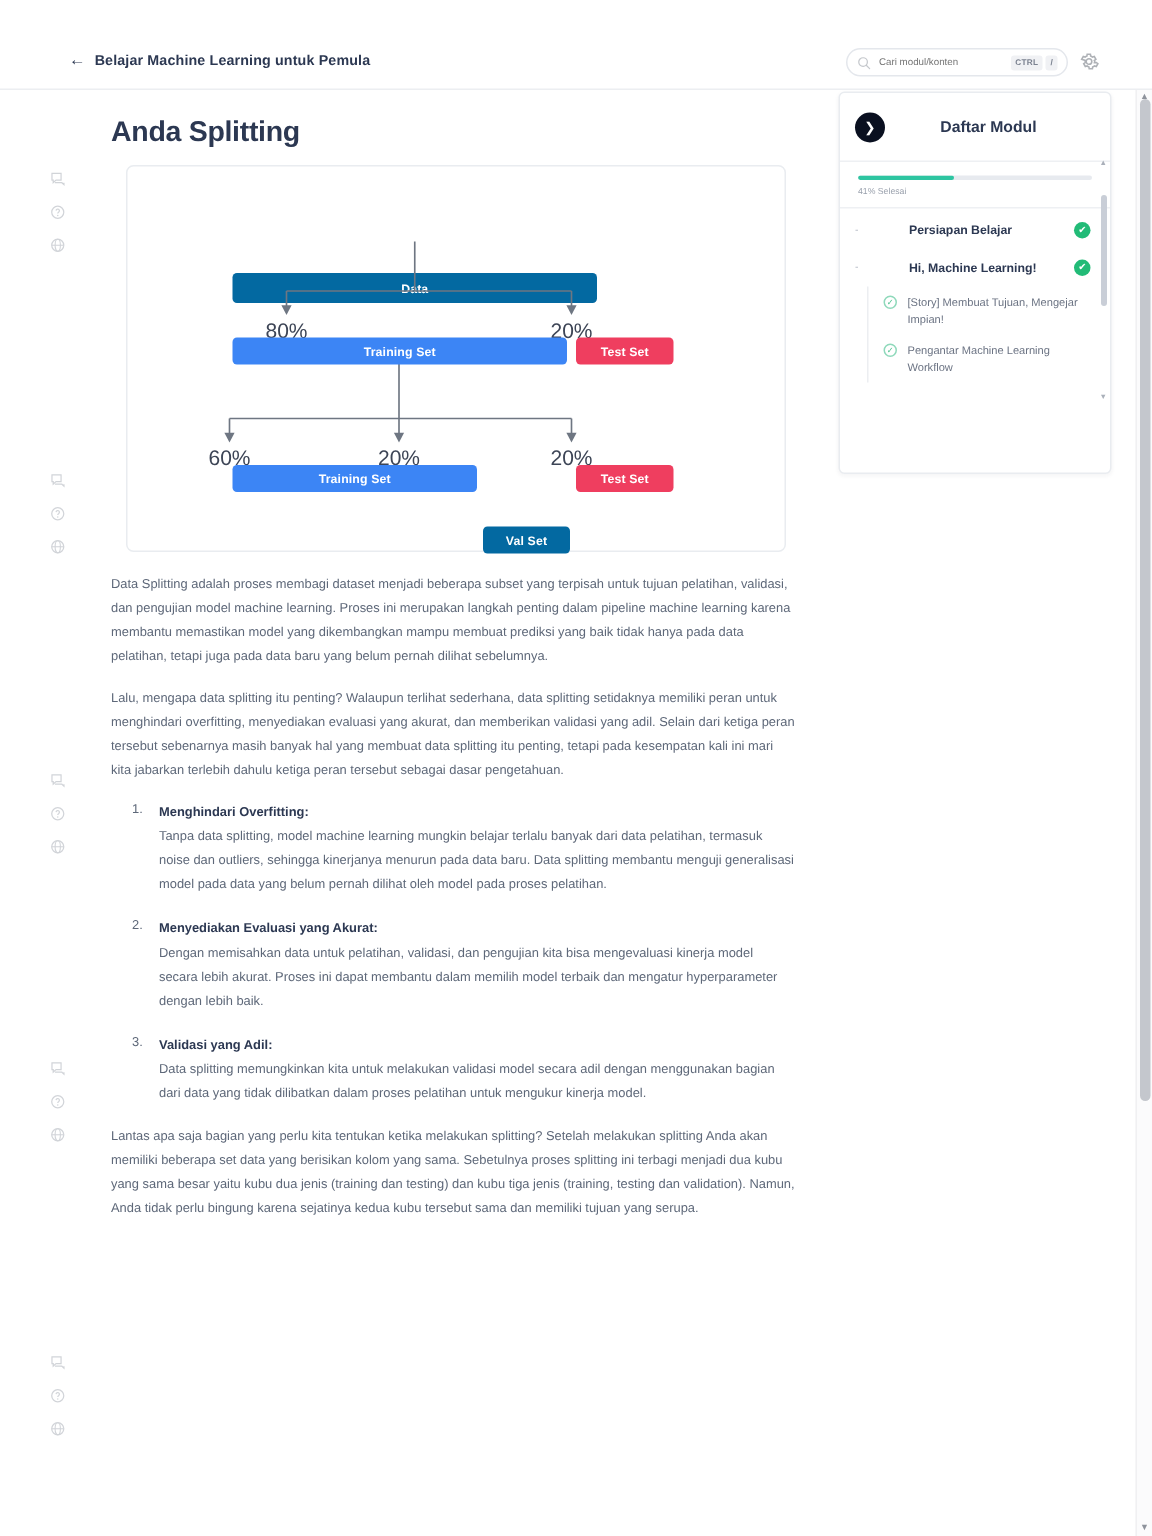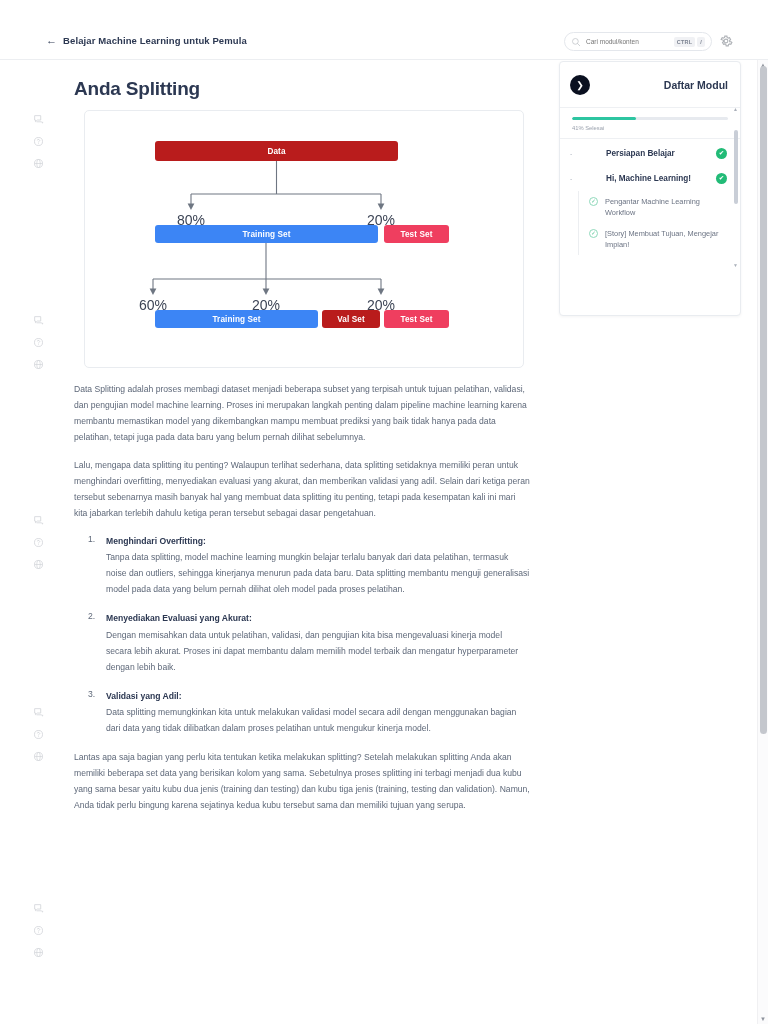--- a/index.html
+++ b/index.html
@@ -74,21 +74,21 @@
     margin: 8px 0 14px 10px; width: 440px; height: 258px;
     border: 1px solid #e9ecf0; border-radius: 5px; background: #fff;
     position: relative;
   }
   .dg { position: absolute; inset: 0; }
   .box {
     position: absolute; border-radius: 3px;
     display: flex; align-items: center; justify-content: center;
     color: #fff; font-size: 8.2px; font-weight: bold; letter-spacing: .1px;
   }
-  .box.orange { background: #b91c1c; }
+  .box.orange { background: #0369a1; margin-top: 41px; }
   .box.blue   { background: #3c85f5; }
   .box.pink   { background: #ef3e5f; }
   .pct {
     position: absolute; font-size: 14px; font-weight: normal; color: #3d4556;
     text-align: center;
   }
 
   
   ol.points { list-style: none; margin: 2px 0 12px 0; }
   ol.points > li { position: relative; padding-left: 32px; margin-bottom: 13px; }
@@ -113,21 +113,21 @@
     height: 46px; display: flex; align-items: center;
     padding: 0 12px 0 10px; border-bottom: 1px solid #eef0f3;
   }
   .collapse-btn {
     width: 20px; height: 20px; border-radius: 50%;
     background: #0a1020; color: #fff;
     display: flex; align-items: center; justify-content: center;
     font-size: 9px; flex: 0 0 auto;
   }
   .panel-title {
-    flex: 1 1 auto; text-align: right;
+    flex: 1 1 auto; text-align: center;
     font-size: 10.5px; font-weight: bold; color: #2c3852;
   }
   .progress-zone { padding: 9px 12px 7px 12px; border-bottom: 1px solid #eef0f3; }
   .progress-track {
     height: 2.5px; background: #e7eaef; border-radius: 2px; overflow: hidden;
   }
   .progress-fill { height: 100%; background: #2dc5a1; border-radius: 2px; }
   .progress-label { font-size: 5.8px; color: #9aa1ad; margin-top: 5px; }
 
   .mod-list { position: relative; height: 160px; overflow: hidden; padding-top: 2px; }
@@ -383,25 +383,25 @@
     <div class="mod-row">
       <span class="caret">-</span>
       <span class="mod-name">Hi, Machine Learning!</span>
       <span class="badge-done">✔</span>
     </div>
 
 
     <div class="sub-wrap">
       <div class="sub-row">
         <span class="sub-check">✓</span>
-        <span class="sub-name">Pengantar Machine Learning Workflow</span>
+        <span class="sub-name">[Story] Membuat Tujuan, Mengejar Impian!</span>
       </div>
       <div class="sub-row">
         <span class="sub-check">✓</span>
-        <span class="sub-name">[Story] Membuat Tujuan, Mengejar Impian!</span>
+        <span class="sub-name">Pengantar Machine Learning Workflow</span>
       </div>
     </div>
   </div>
 
   <div class="panel-scroll">
     <span class="tick" style="top:-6px">▲</span>
     <div class="thumb"></div>
     <span class="tick" style="bottom:-6px">▼</span>
   </div>
 </div>

